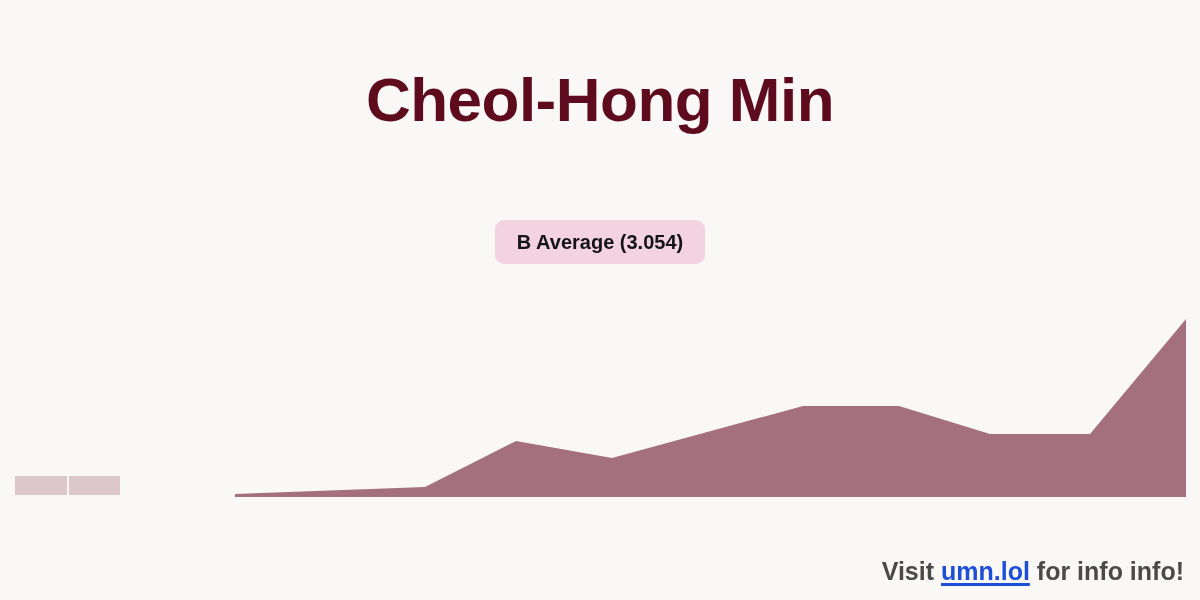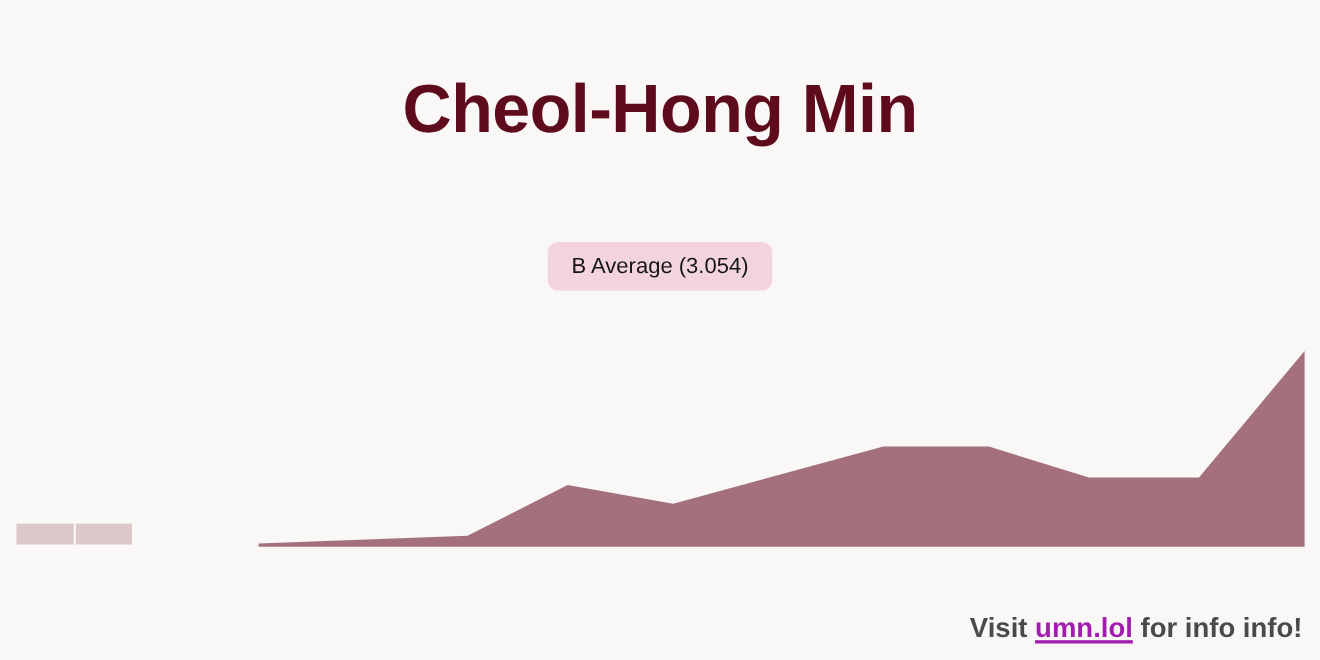--- a/index.html
+++ b/index.html
@@ -87,21 +87,21 @@
     top: 220px;
     left: 0;
     width: 1200px;
     text-align: center;
   }
   .gpa-badge {
     display: inline-block;
     background: #f3d3e0;
     color: #141414;
     font-size: 20px;
-    font-weight: normal;
+    font-weight: bold;
     padding: 12px 22px;
     border-radius: 9px;
     line-height: 1;
   }
 
   .footer-note {
     position: absolute;
     right: 16px;
     bottom: 14px;
     font-size: 25px;
@@ -134,18 +134,18 @@
 
   <div class="content">
 
     <h1 class="page-title" style="color: rgb(94, 11, 30);">Cheol-Hong Min</h1>
 
     <div class="badge-row">
       <span class="gpa-badge" style="background: rgb(243, 211, 224); color: rgb(20, 20, 20);">B Average (3.054)</span>
     </div>
 
     <div class="footer-note" style="color: rgb(74, 74, 74);">
-      <span>Visit </span><a class="footer-link" href="#" style="color: #a21caf;">umn.lol</a><span> for info info!</span>
+      <span>Visit </span><a class="footer-link" href="#" style="color: #1d4ed8;">umn.lol</a><span> for info info!</span>
     </div>
 
   </div>
 
 </div>
 
 </body></html>

